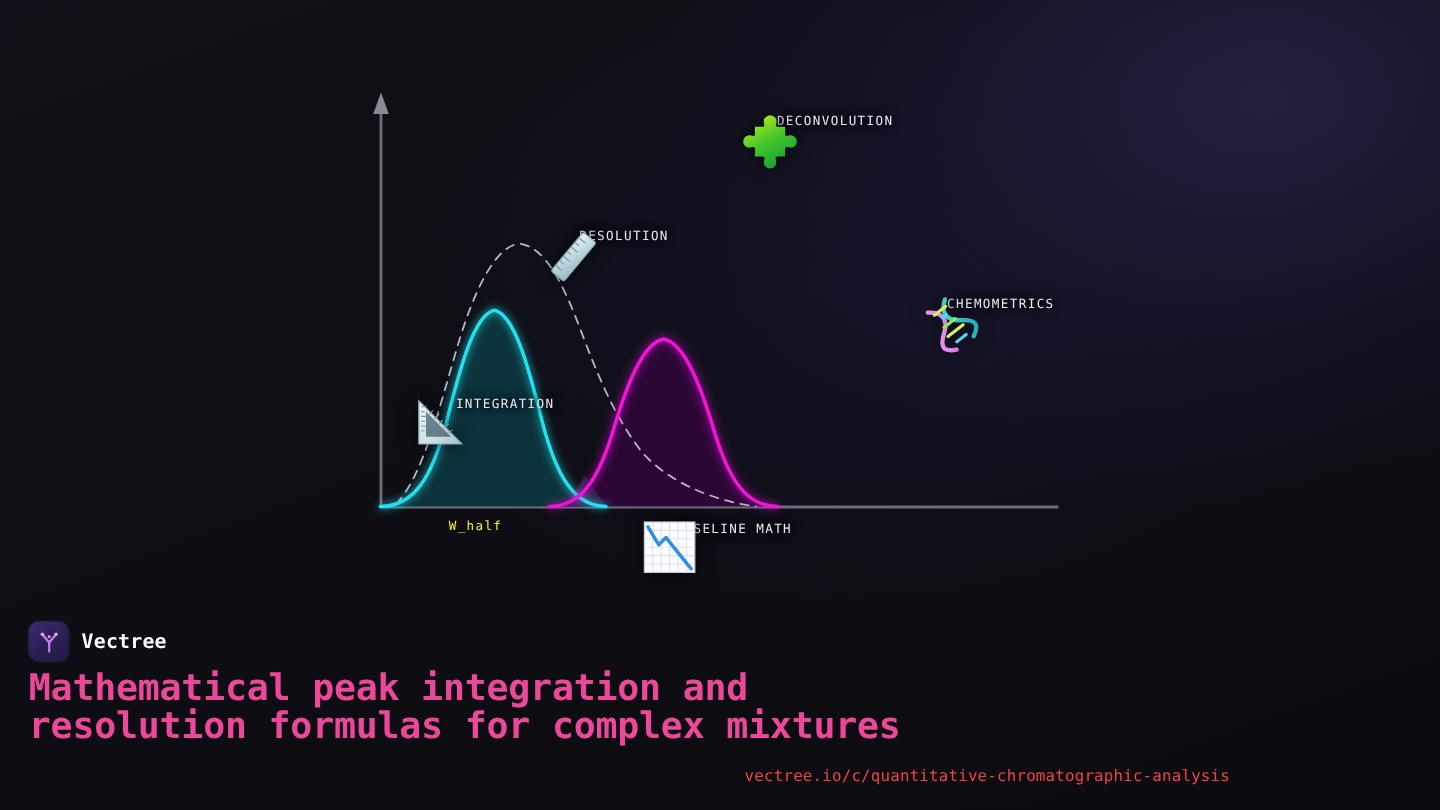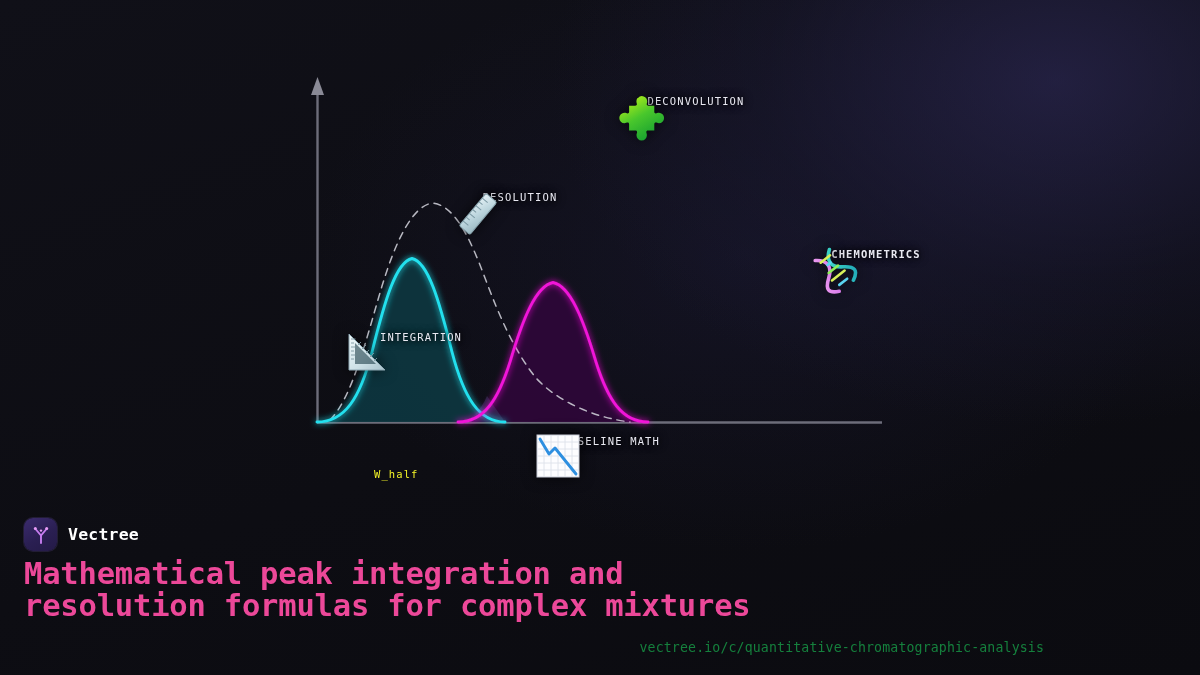--- a/index.html
+++ b/index.html
@@ -33,30 +33,29 @@
     font-size:10.5px;
     letter-spacing:1.15px;
     white-space:nowrap;
     margin-top:3px;
     text-shadow:0 0 5px rgba(0,0,0,0.95), 0 0 10px rgba(0,0,0,0.8);
   }
 
   #node-integration   { left:340px; top:288px; width:162px;margin-top:40px; }
   #node-resolution    { left:452px; top:188px; width:136px; }
   #node-deconvolution { left:616px; top:92px;  width:160px; }
-  #node-chemometrics  { left:809px; top:245px; width:134px;font-weight:bold; }
+  #node-chemometrics  { left:767px; top:245px; width:134px; }
   #node-baseline      { left:534px; top:432px; width:155px; }
 
   .wlabel {
     position:absolute;
     color:#f3f328;
     font-size:10.5px;
     letter-spacing:1.1px;
     white-space:nowrap;
-    margin-top:35px;
   }
   #wlabel-half { left:374px; top:433px; }
 
   
   #footer { position:absolute; left:0; bottom:0; width:1060px; height:165px; }
   #brand { position:absolute; left:24px; top:8px; display:flex; align-items:center; gap:11px; }
   #brand-mark {
     width:33px; height:33px; border-radius:9px;
     background:linear-gradient(150deg,#3b2b6e 0%, #2a1f52 55%, #241a47 100%);
     display:flex; align-items:center; justify-content:center;
@@ -67,22 +66,22 @@
   }
   #headline {
     position:absolute; left:24px; top:48px; width:760px;
     color:#ec4899;
     font-size:30.5px;
     font-weight:bold;
     line-height:1.055;
     letter-spacing:-0.2px;
   }
   #url {
-    position:absolute; right:16px; bottom:20px;
-    color:#15803d; font-size:13.2px; letter-spacing:0.15px; white-space:nowrap;
+    position:absolute; right:35px; bottom:20px;
+    color:#ef4444; font-size:13.2px; letter-spacing:0.15px; white-space:nowrap;
   }
 </style>
 </head>
 <body>
 
 <div id="bg-tint"></div>
 
 <div id="diagram">
 
   <svg width="1200" height="510" viewBox="0 0 1200 510">

